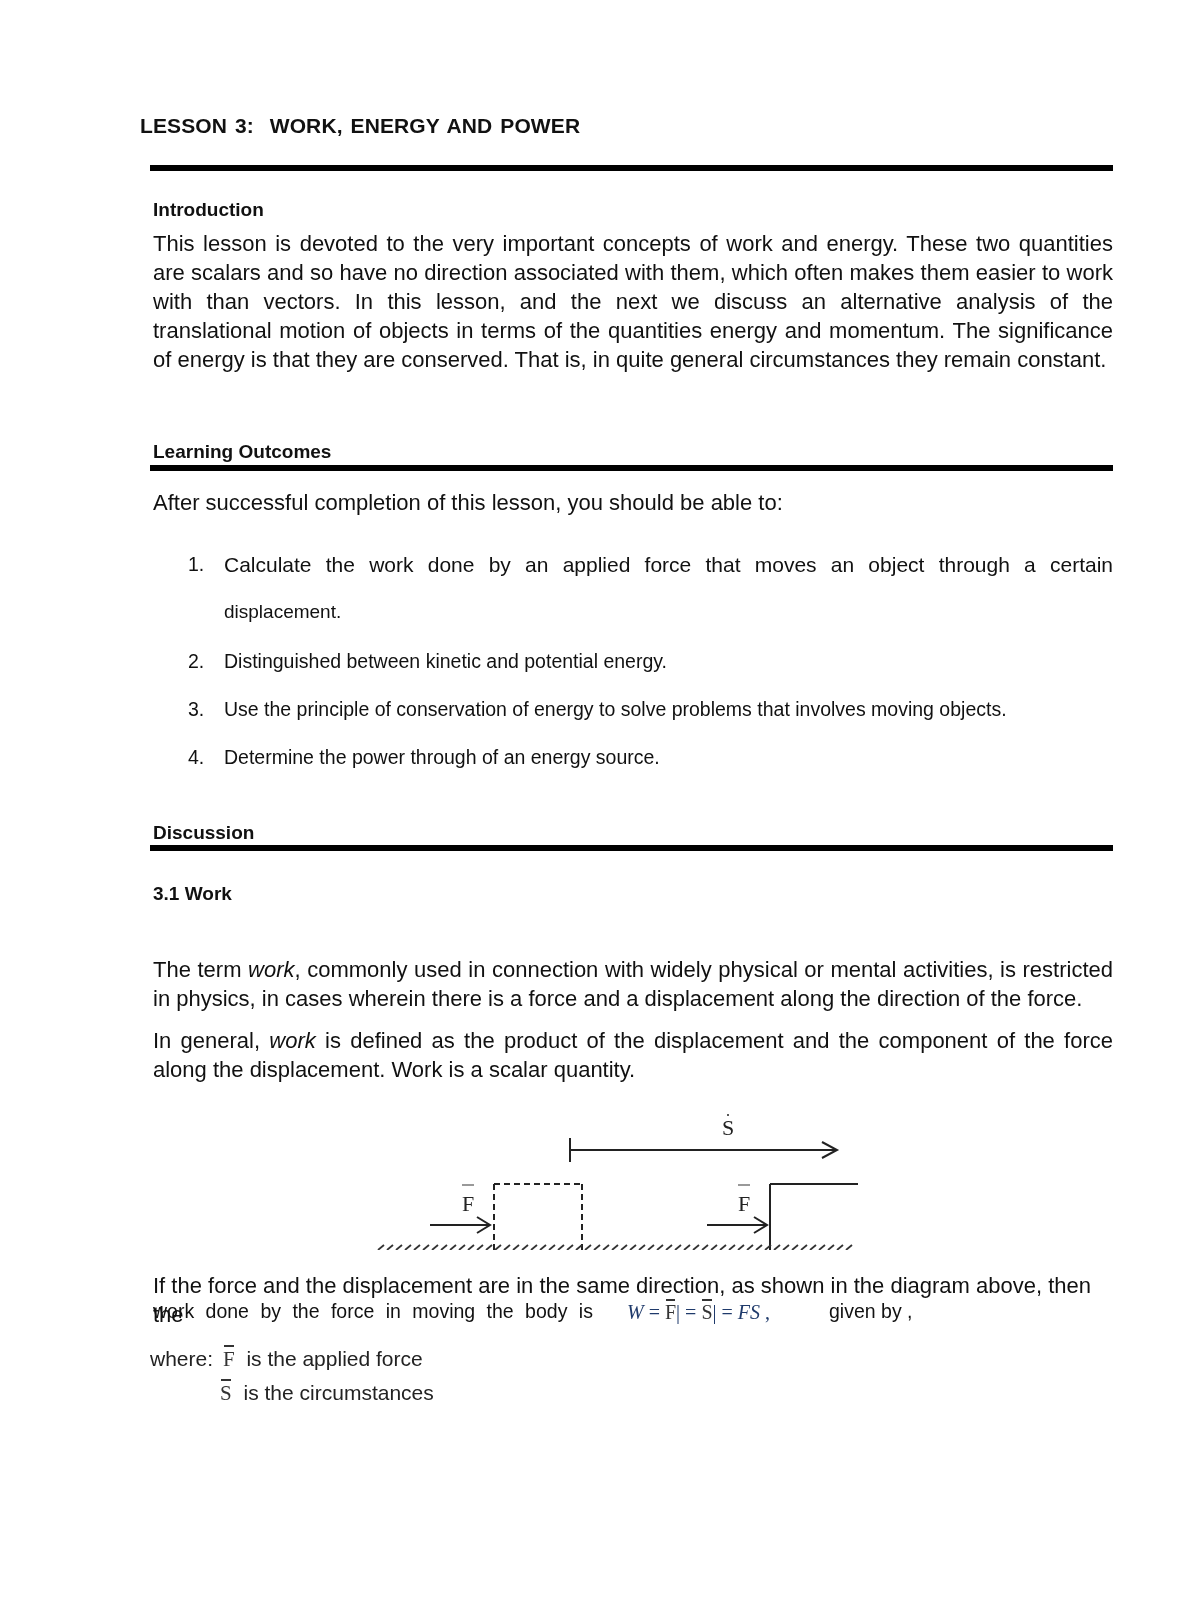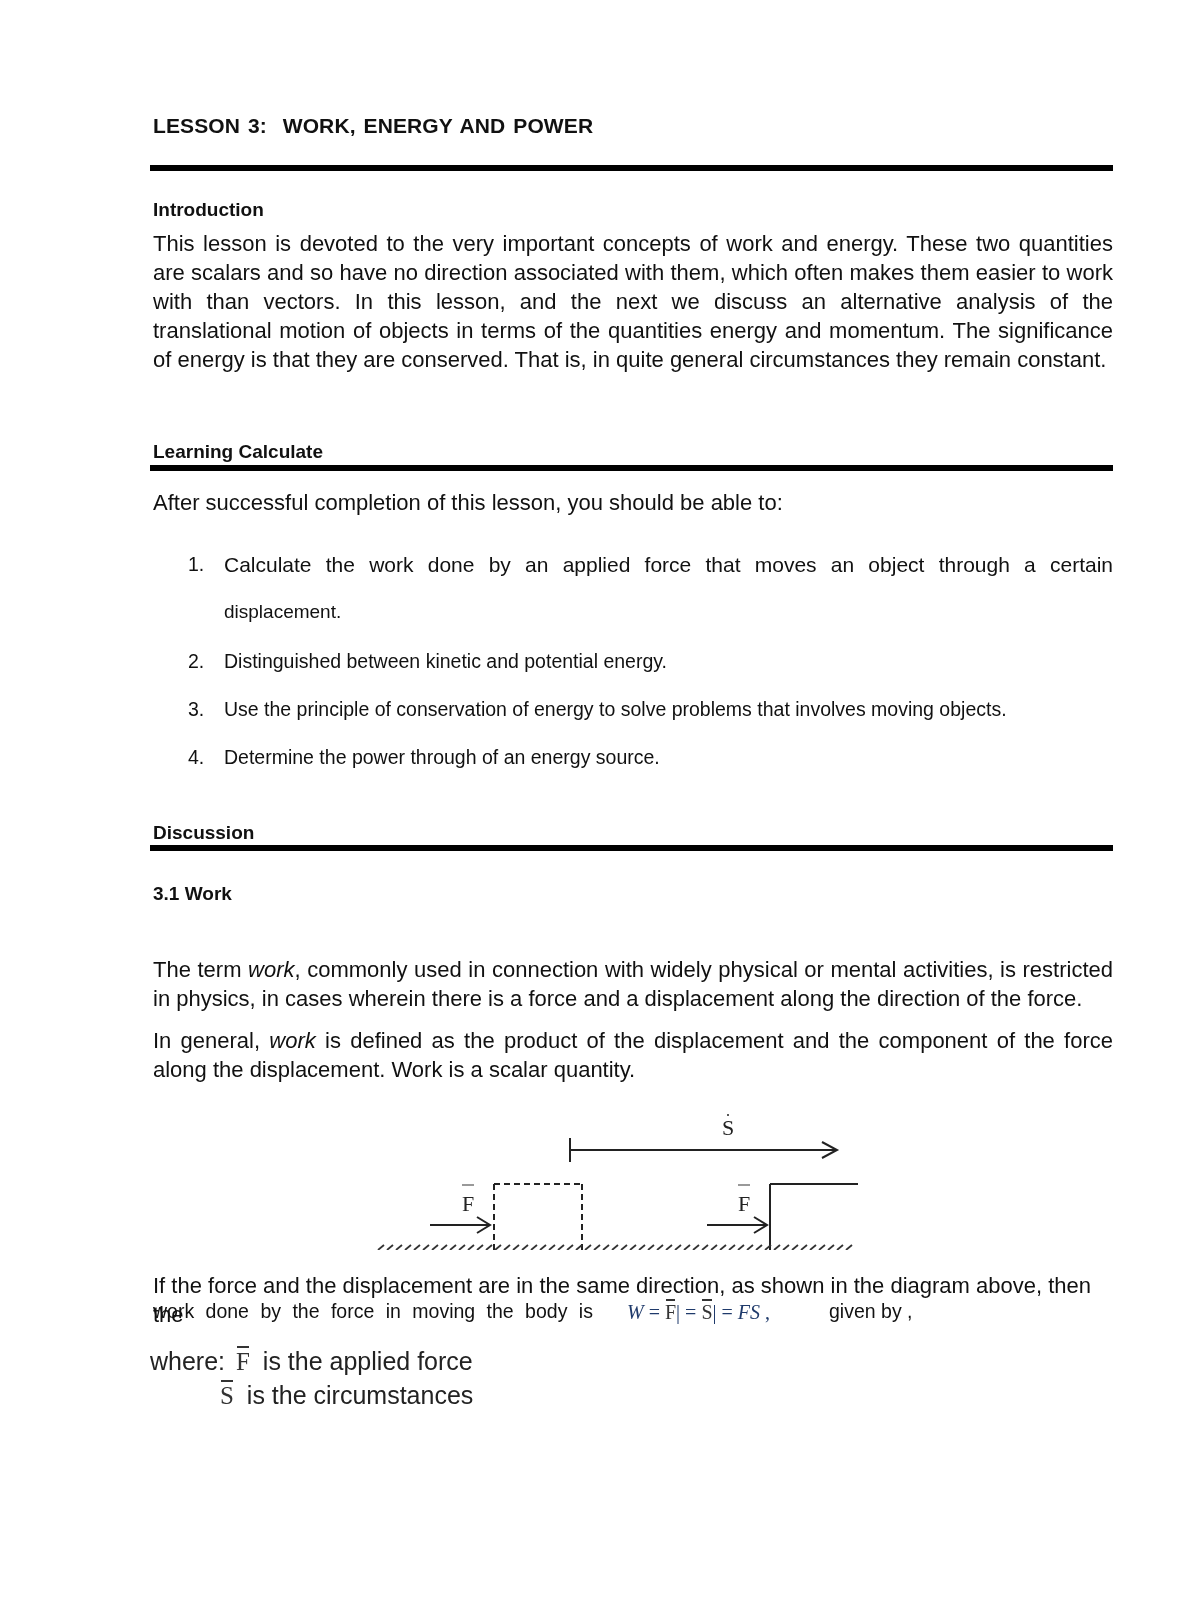--- a/index.html
+++ b/index.html
@@ -1,46 +1,46 @@
 <!DOCTYPE html>
 <html><head>
   <meta charset="utf-8">
   <style>
     html, body { margin: 0; padding: 0; background: #ffffff; }
     body { width: 1200px; height: 1602px; position: relative; overflow: hidden;
            font-family: "Liberation Sans", "DejaVu Sans", sans-serif; color: #111; }
     .abs { position: absolute; }
-    .title { left: 153px; top: 114px; font-size: 21px; font-weight: bold; letter-spacing: 0.1px; word-spacing: 2px; }
+    .title { left: 140px; top: 114px; font-size: 21px; font-weight: bold; letter-spacing: 0.1px; word-spacing: 2px; }
     .title .gap { display: inline-block; width: 16px; }
     .rule { left: 150px; width: 963px; height: 6px; background: #000; }
     .h2 { left: 153px; font-size: 19px; font-weight: bold; margin-top: 11px; }
     .para { left: 153px; width: 960px; font-size: 22px; line-height: 29px; text-align: justify; }
     .li { left: 188px; font-size: 19.5px; }
     .li .num { display: inline-block; width: 36px; }
     .li-text { left: 224px; width: 889px; font-size: 21px; text-align: justify; text-align-last: justify; }
     .li-cont { left: 224px; font-size: 19px; }
     .formula { font-family: "Liberation Serif", "DejaVu Serif", serif; color: #1f3a6b; }
     .formula .ital { font-style: italic; }
-    .where { left: 150px; font-size: 25px; color: #222; }
+    .where { left: 150px; font-size: 21px; color: #222; }
     .vec { position: relative; font-family: "Liberation Serif", "DejaVu Serif", serif; color: #333; }
     .vec::before { content: ""; position: absolute; left: 1px; right: 1px; top: -2px; height: 1.5px; background: #333; }
     em { font-style: italic; }
   </style>
 </head>
 <body>
 
 <div class="abs title">
   <span>LESSON 3:</span><span class="gap"></span><span>WORK, ENERGY AND POWER</span>
 </div>
 <div class="abs rule" style="top:165px;"></div>
 
 <div class="abs h2" style="top:188px;">Introduction</div>
 <div class="abs para" style="top:229px;">This lesson is devoted to the very important concepts of work and energy. These two quantities are scalars and so have no direction associated with them, which often makes them easier to work with than vectors. In this lesson, and the next we discuss an alternative analysis of the translational motion of objects in terms of the quantities energy and momentum. The significance of energy is that they are conserved. That is, in quite general circumstances they remain constant.</div>
 
-<div class="abs h2" style="top:430px;">Learning Calculate</div>
+<div class="abs h2" style="top:430px;">Learning Outcomes</div>
 <div class="abs rule" style="top:465px;"></div>
 <div class="abs para" style="top:488px;">After successful completion of this lesson, you should be able to:</div>
 
 <div class="abs li" style="top:553px;"><span class="num">1.</span></div>
 <div class="abs li-text" style="top:553px;">Calculate the work done by an applied force that moves an object through a certain</div>
 <div class="abs li-cont" style="top:601px;">displacement.</div>
 
 <div class="abs li" style="top:650px;"><span class="num">2.</span><span>Distinguished between kinetic and potential energy.</span></div>
 <div class="abs li" style="top:698px;"><span class="num">3.</span><span>Use the principle of conservation of energy to solve problems that involves moving objects.</span></div>
 <div class="abs li" style="top:746px;"><span class="num">4.</span><span>Determine the power through of an energy source.</span></div>

